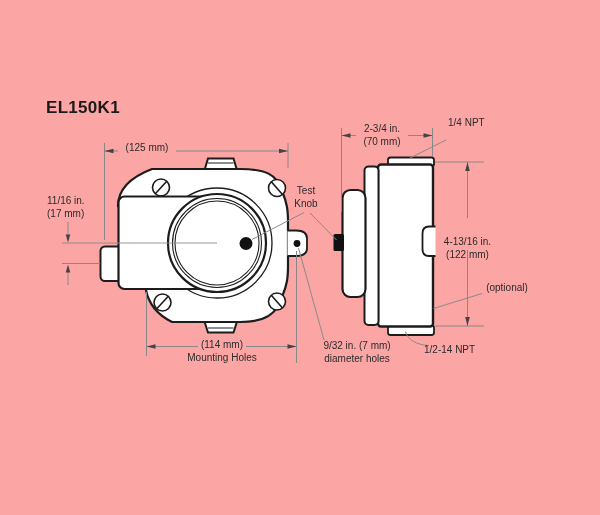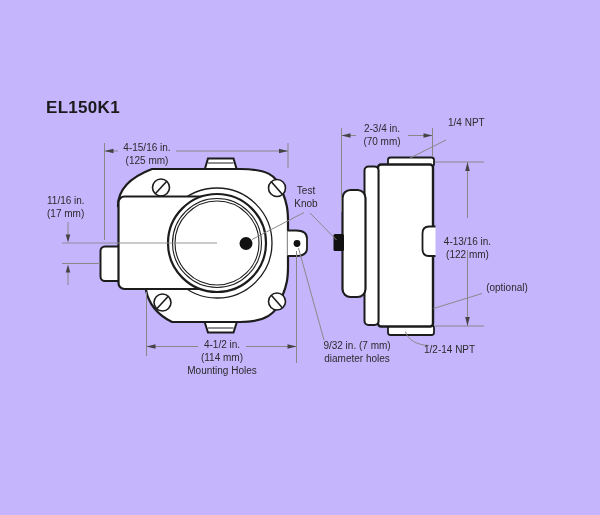--- a/index.html
+++ b/index.html
@@ -1,17 +1,17 @@
 <!DOCTYPE html>
 <html><head>
 <meta charset="utf-8">
 <style>
   html,body{margin:0;padding:0;background:#fff;}
   #stage{
-    position:relative;width:600px;height:515px;background:#c4b5fd;
+    position:relative;width:600px;height:515px;background:#fca5a5;
     font-family:"Liberation Sans",sans-serif;overflow:hidden;
   }
   #drawing{position:absolute;left:0;top:0;}
   .lbl{
     position:absolute;font-size:10px;line-height:12.8px;color:#2b2b2b;
     text-align:center;white-space:nowrap;
   }
   .lbl.left{text-align:left;}
   #title{
     position:absolute;left:46px;top:98px;font-size:17px;font-weight:bold;
@@ -118,31 +118,29 @@
       <line x1="252" y1="239.5" x2="304" y2="212.5"></line>
       <line x1="310" y1="213" x2="336.5" y2="240"></line>
       <line x1="298.5" y1="248" x2="324" y2="340"></line>
       <line x1="446" y1="140" x2="410" y2="158"></line>
       <line x1="482" y1="293.5" x2="433.5" y2="308.5"></line>
       <path d="M429,345.5 C417,345 407.5,340 405.5,331.5"></path>
     </g>
   </svg>
 
   <div class="lbl" style="left:97px;top:142px;width:100px;">
-    <div>4-15/16 in.</div>
     <div>(125 mm)</div>
   </div>
 
   <div class="lbl left" style="left:47px;top:195px;">
     <div>11/16 in.</div>
     <div>(17 mm)</div>
   </div>
 
   <div class="lbl" style="left:162px;top:339px;width:120px;">
-    <div>4-1/2 in.</div>
     <div>(114 mm)</div>
     <div>Mounting Holes</div>
   </div>
 
   <div class="lbl" style="left:278px;top:185px;width:56px;">
     <div>Test</div>
     <div>Knob</div>
   </div>
 
   <div class="lbl" style="left:302px;top:340px;width:110px;">

